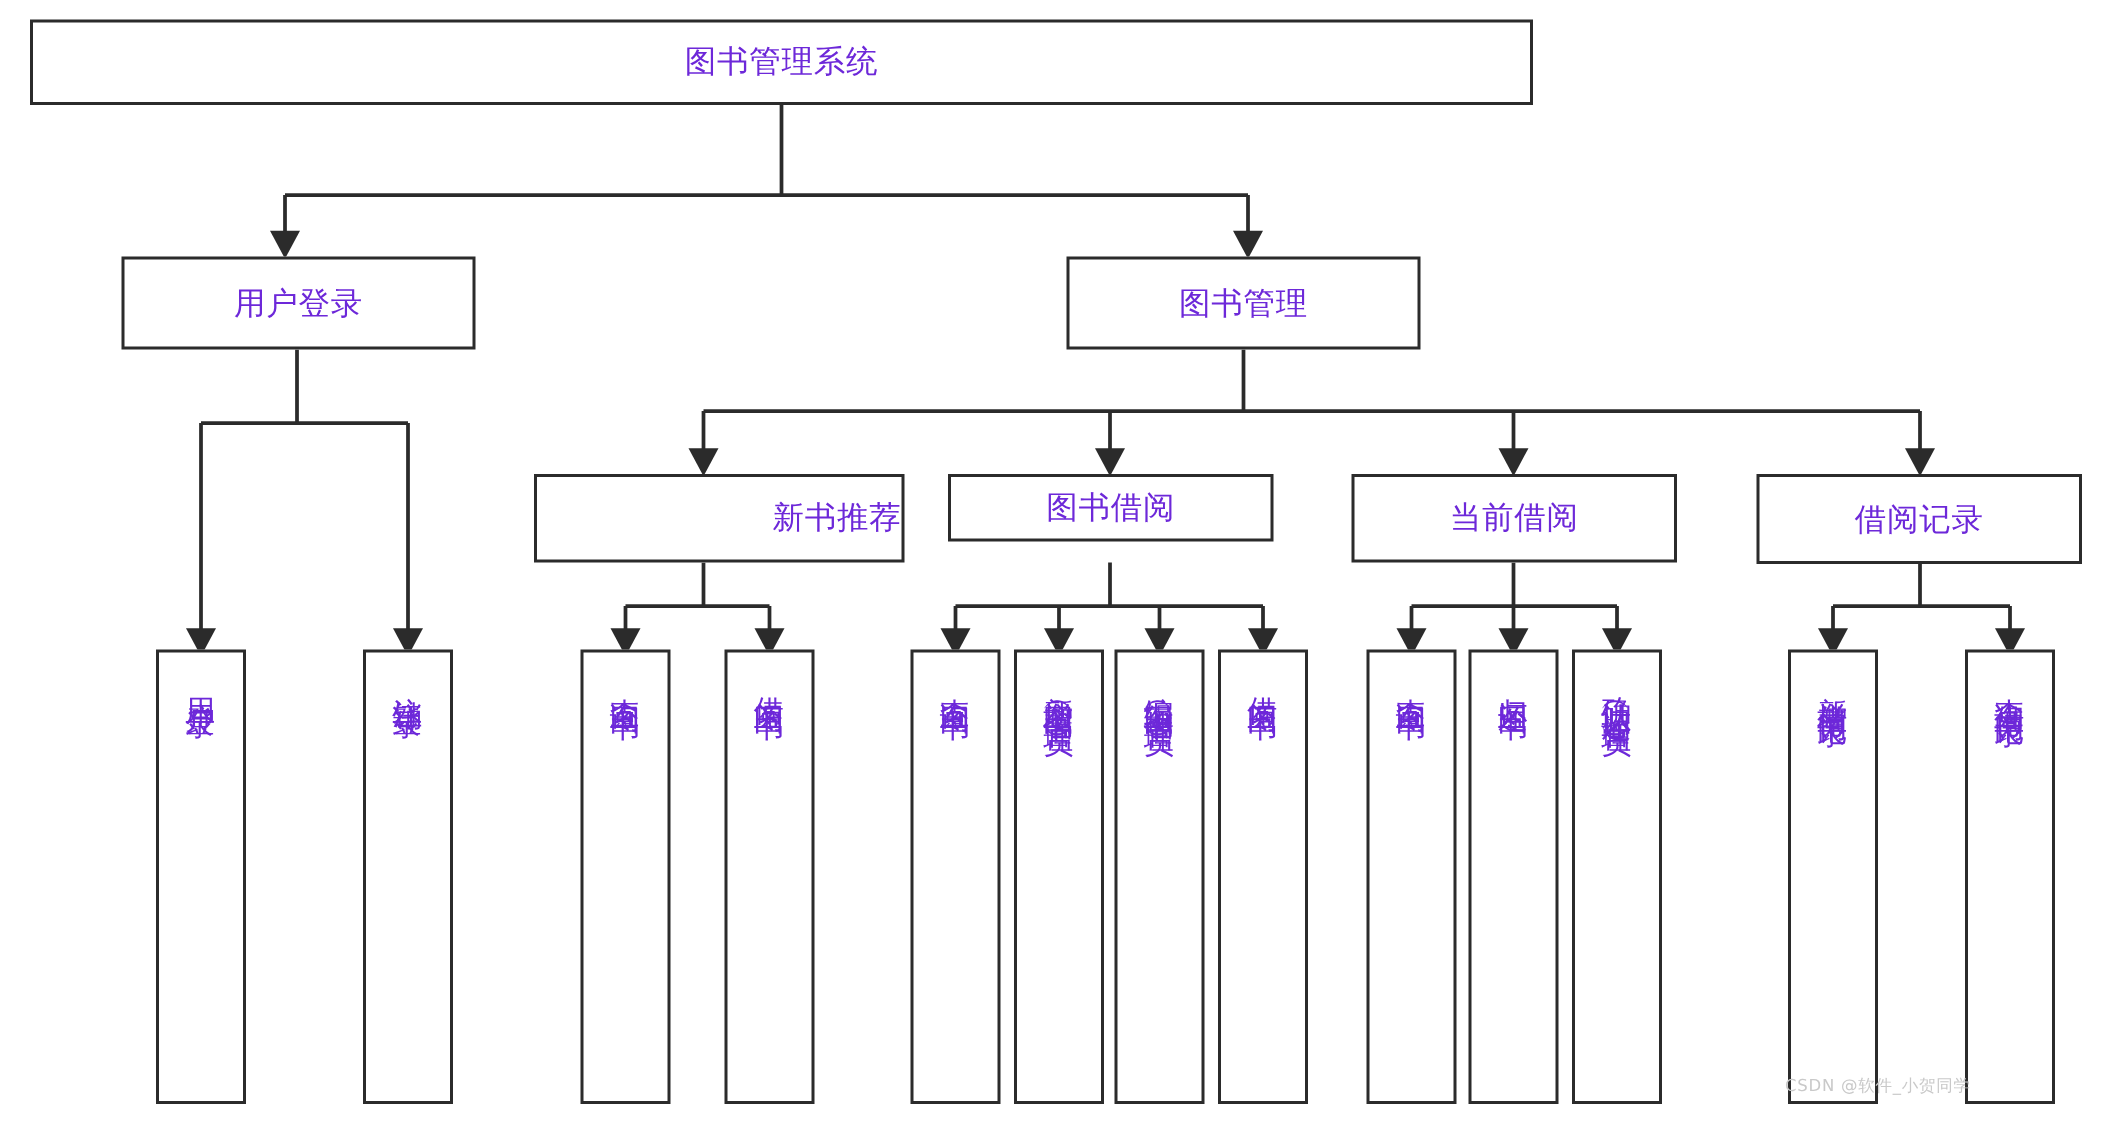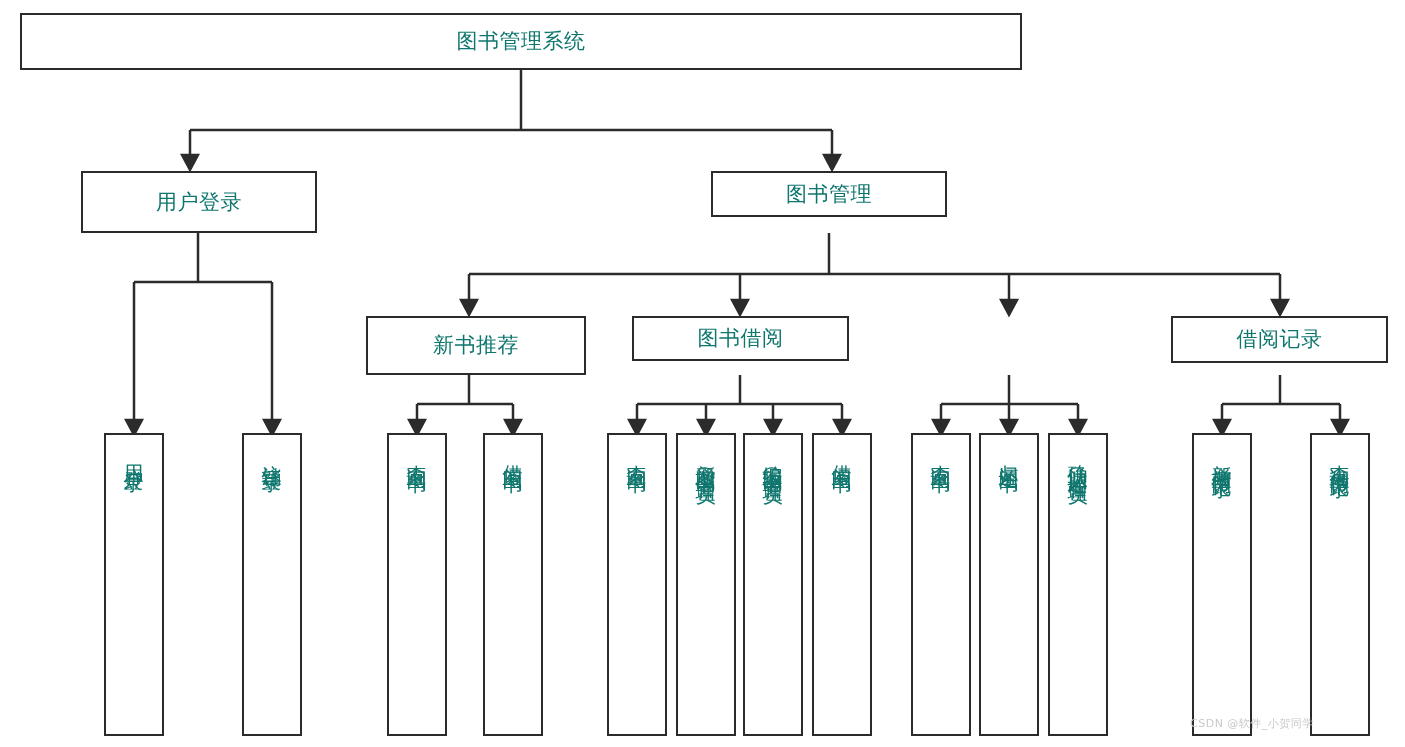--- a/index.html
+++ b/index.html
@@ -33,21 +33,21 @@
     display: flex;
     align-items: center;
     justify-content: center;
     color: #2b2b2b;
   }
   .node-label {
     font-size: 21px;
     line-height: 1.25;
     letter-spacing: 0.5px;
     white-space: nowrap;
-    color: #0f766e;
+    color: #6d28d9;
   }
   .node.vertical {
     align-items: flex-start;
     padding-top: 14px;
   }
   .node.vertical .node-label {
     writing-mode: vertical-rl;
     text-orientation: upright;
     white-space: nowrap;
     letter-spacing: 3px;
@@ -120,31 +120,34 @@
     </g>
   </svg>
 
   <div class="node" style="left:20px; top:13px; width:1002px; height:57px;">
     <span class="node-label">图书管理系统</span>
   </div>
 
   <div class="node" style="left:81px; top:171px; width:236px; height:62px;">
     <span class="node-label">用户登录</span>
   </div>
-  <div class="node" style="left:711px; top:171px; width:236px; height:46px;">
+  <div class="node" style="left:711px; top:171px; width:236px; height:62px;">
     <span class="node-label">图书管理</span>
   </div>
 
-  <div class="node" style="left:366px; top:316px; width:220px; height:59px;">
+  <div class="node" style="left:356px; top:316px; width:247px; height:59px;justify-content:flex-end;">
     <span class="node-label">新书推荐</span>
   </div>
   <div class="node" style="left:632px; top:316px; width:217px; height:45px;">
     <span class="node-label">图书借阅</span>
   </div>
-  <div class="node" style="left:1171px; top:316px; width:217px; height:47px;">
+  <div class="node" style="left:901px; top:316px; width:217px; height:59px;">
+    <span class="node-label">当前借阅</span>
+  </div>
+  <div class="node" style="left:1171px; top:316px; width:217px; height:60px;">
     <span class="node-label">借阅记录</span>
   </div>
 
   <div class="node vertical" style="left:104px; top:433px; width:60px; height:303px;">
     <span class="node-label">用户登录</span>
   </div>
   <div class="node vertical" style="left:242px; top:433px; width:60px; height:303px;">
     <span class="node-label">注销登录</span>
   </div>
 

